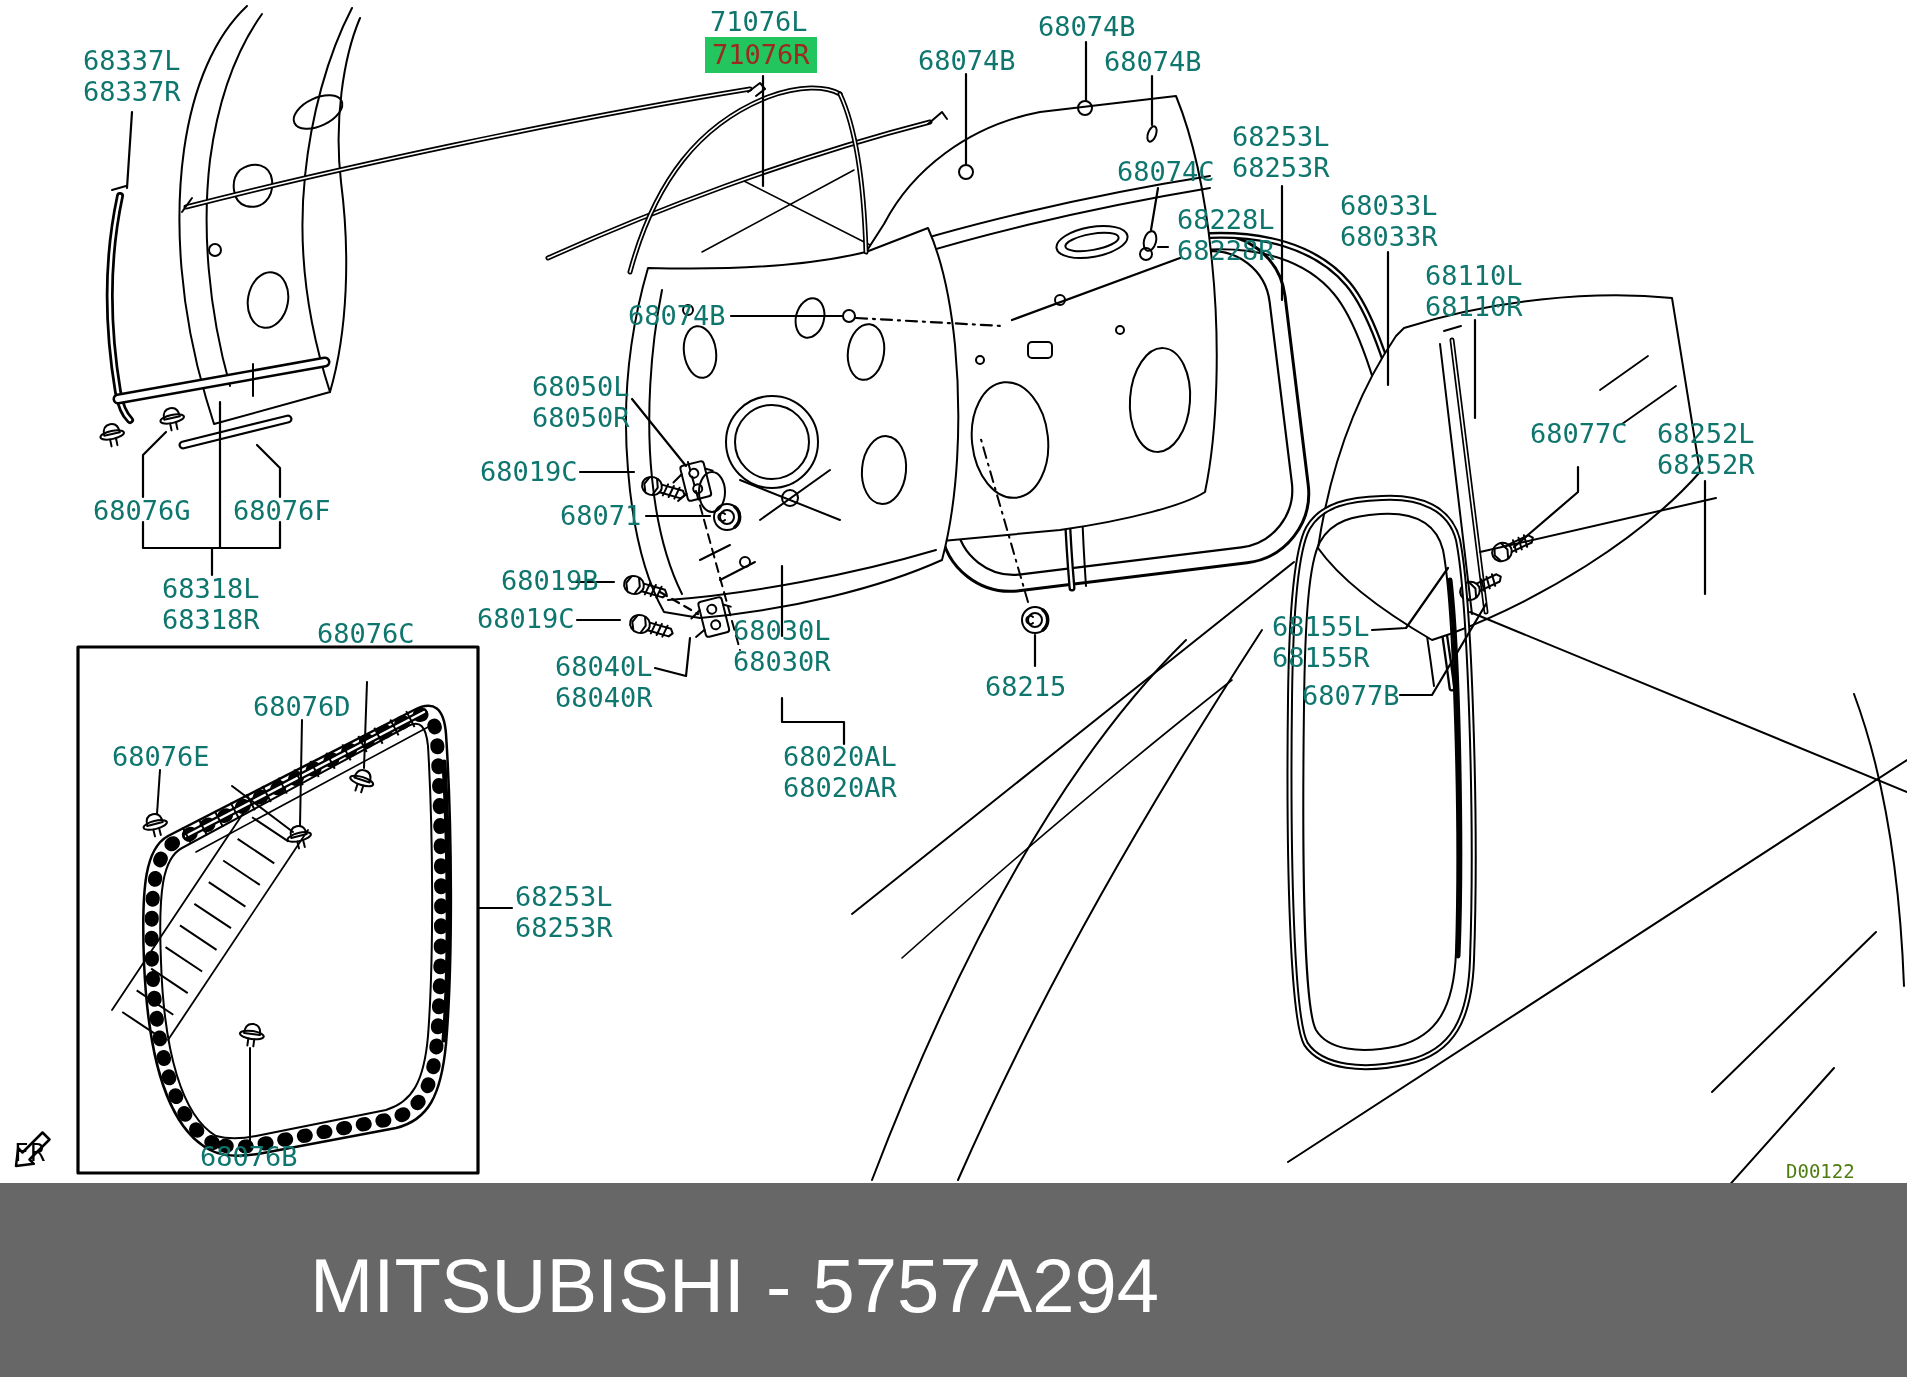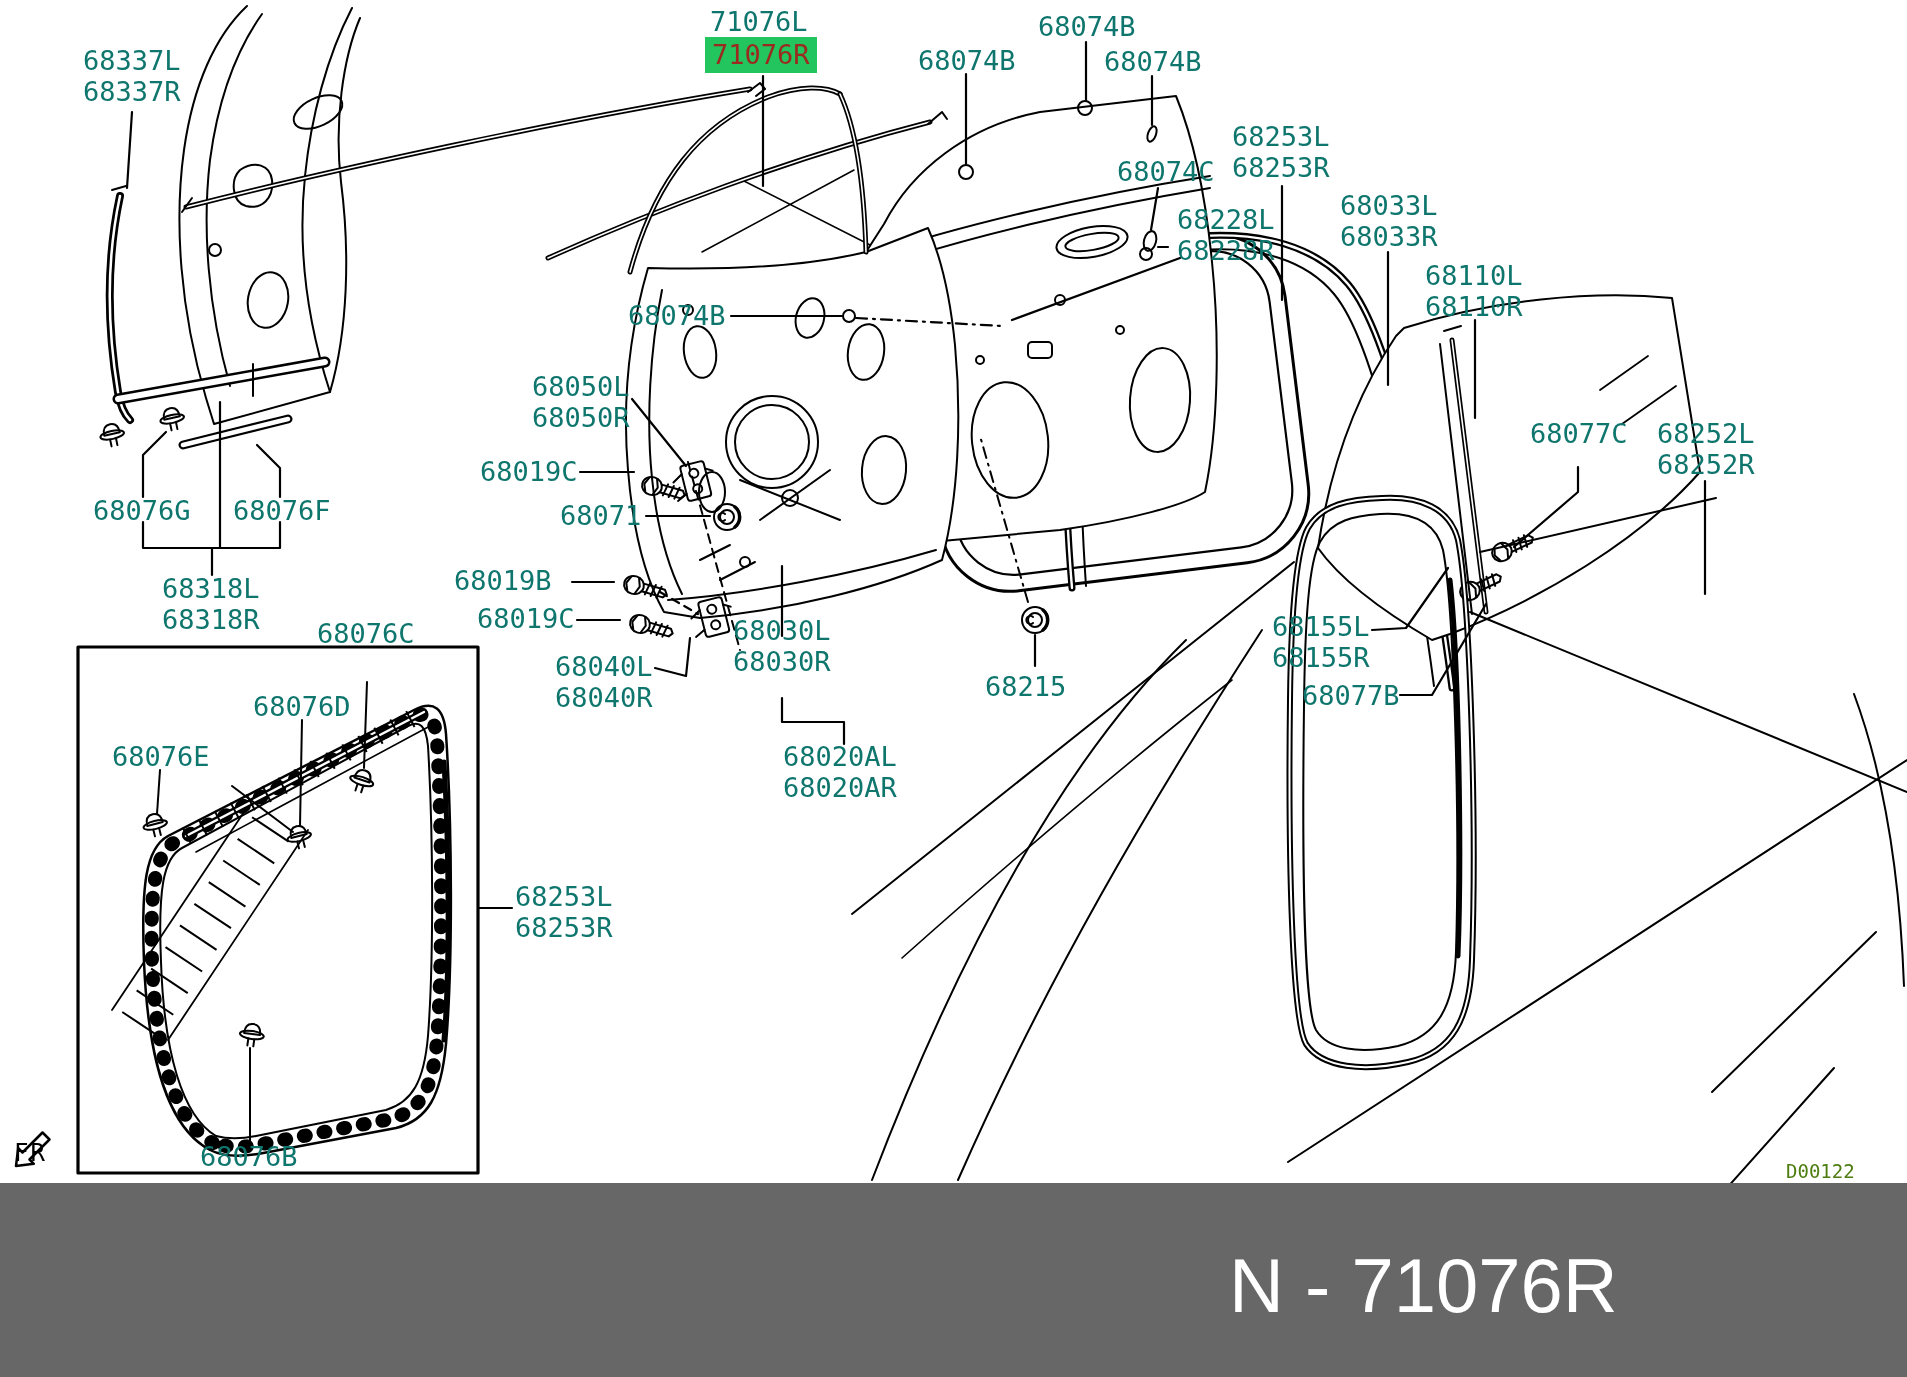--- a/index.html
+++ b/index.html
@@ -270,34 +270,34 @@
 <div class="lbl" style="left:1302px;top:680px">68077B</div>
 <div class="lbl" style="left:985px;top:671px">68215</div>
 <div class="lbl" style="left:733px;top:615px">68030L
 68030R</div>
 <div class="lbl" style="left:783px;top:741px">68020AL
 68020AR</div>
 <div class="lbl" style="left:532px;top:371px">68050L
 68050R</div>
 <div class="lbl" style="left:480px;top:456px">68019C</div>
 <div class="lbl" style="left:560px;top:500px">68071</div>
-<div class="lbl" style="left:454px;top:565px">68019B</div>
+<div class="lbl" style="left:501px;top:565px">68019B</div>
 <div class="lbl" style="left:477px;top:603px">68019C</div>
 <div class="lbl" style="left:555px;top:651px">68040L
 68040R</div>
 <div class="lbl" style="left:515px;top:881px">68253L
 68253R</div>
 <div class="lbl" style="left:93px;top:495px">68076G</div>
 <div class="lbl" style="left:233px;top:495px">68076F</div>
 <div class="lbl" style="left:162px;top:573px">68318L
 68318R</div>
 <div class="lbl" style="left:317px;top:618px">68076C</div>
 <div class="lbl" style="left:253px;top:691px">68076D</div>
 <div class="lbl" style="left:112px;top:741px">68076E</div>
 <div class="lbl" style="left:200px;top:1141px">68076B</div>
 
 <div class="fr-lbl" style="left:14px;top:1110px">FR</div>
 <div class="small-code" style="left:1786px;top:1160px">D00122</div>
 
 <div class="footer-bar"></div>
-<div class="footer-text ft-right">N - 71076R</div>
+<div class="footer-text ft-left">MITSUBISHI - 5757A294</div>
 
 </div>
 
 </body></html>

